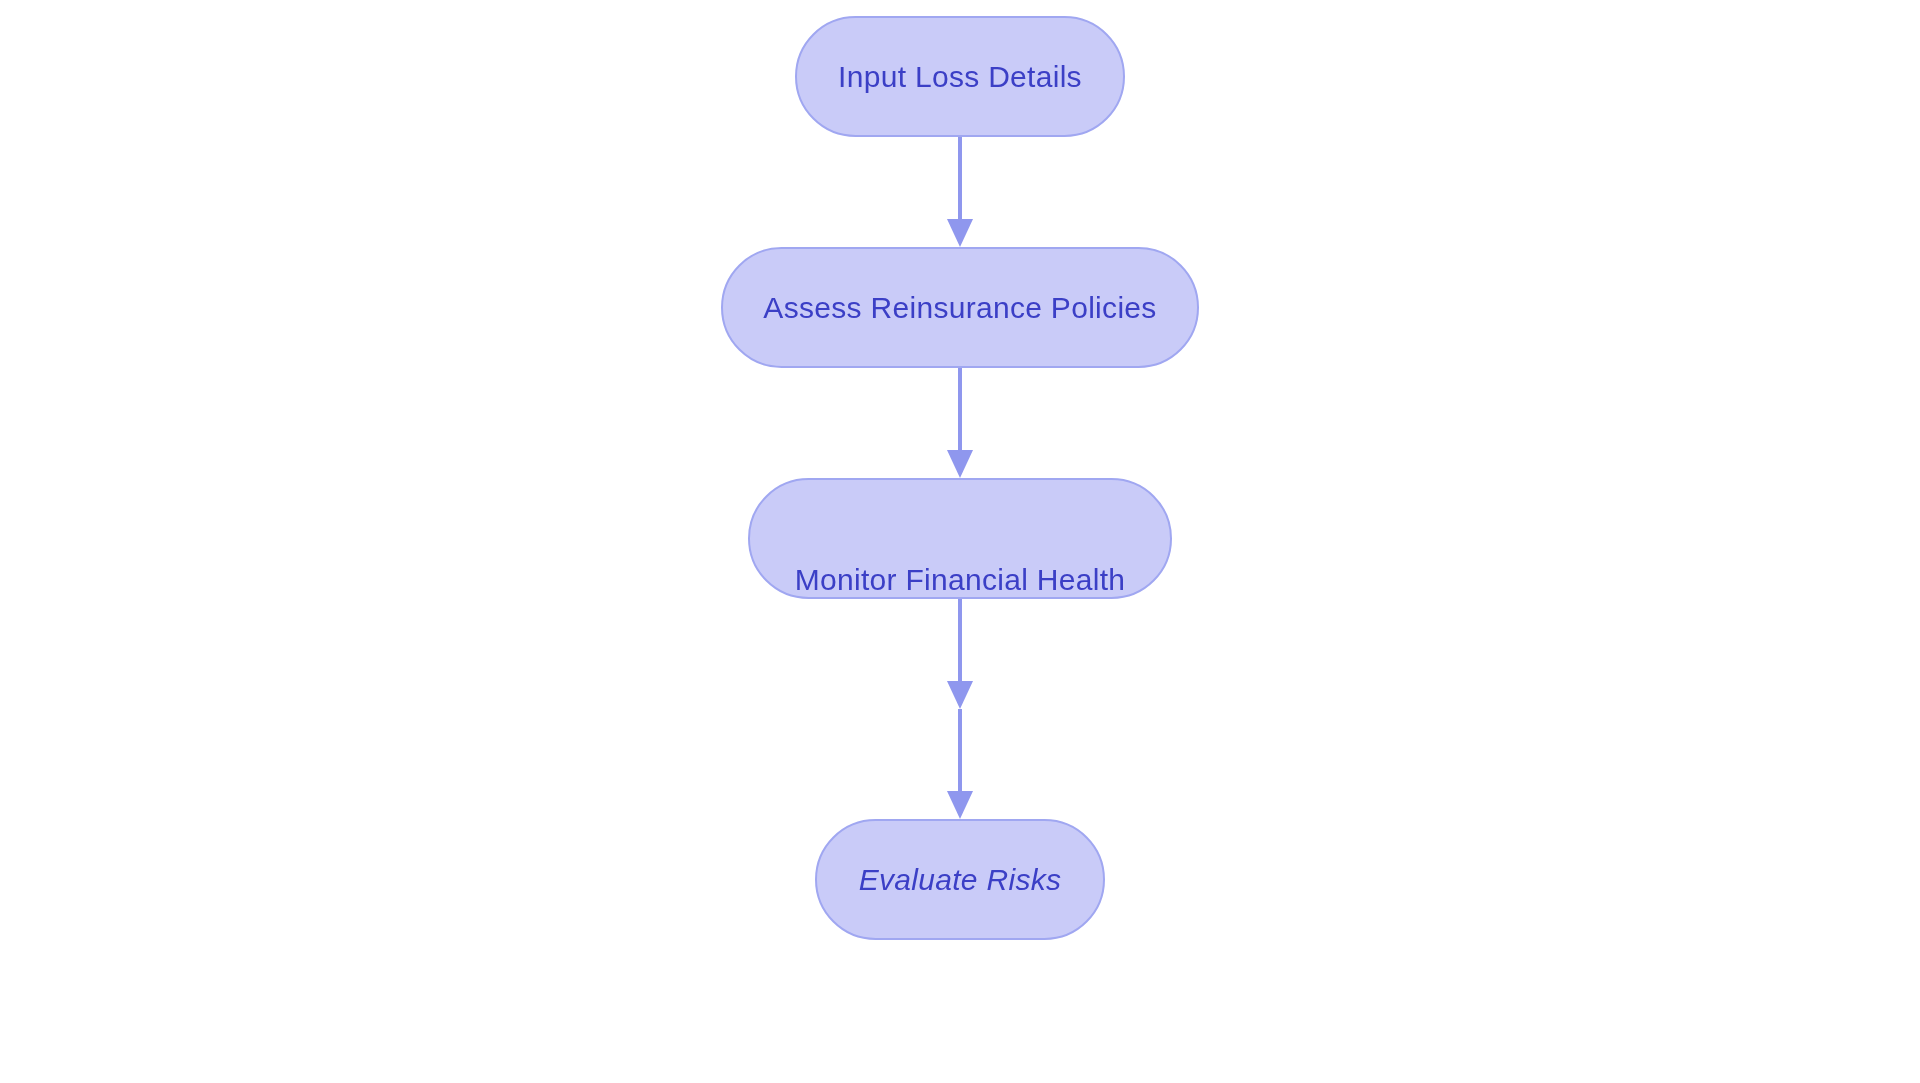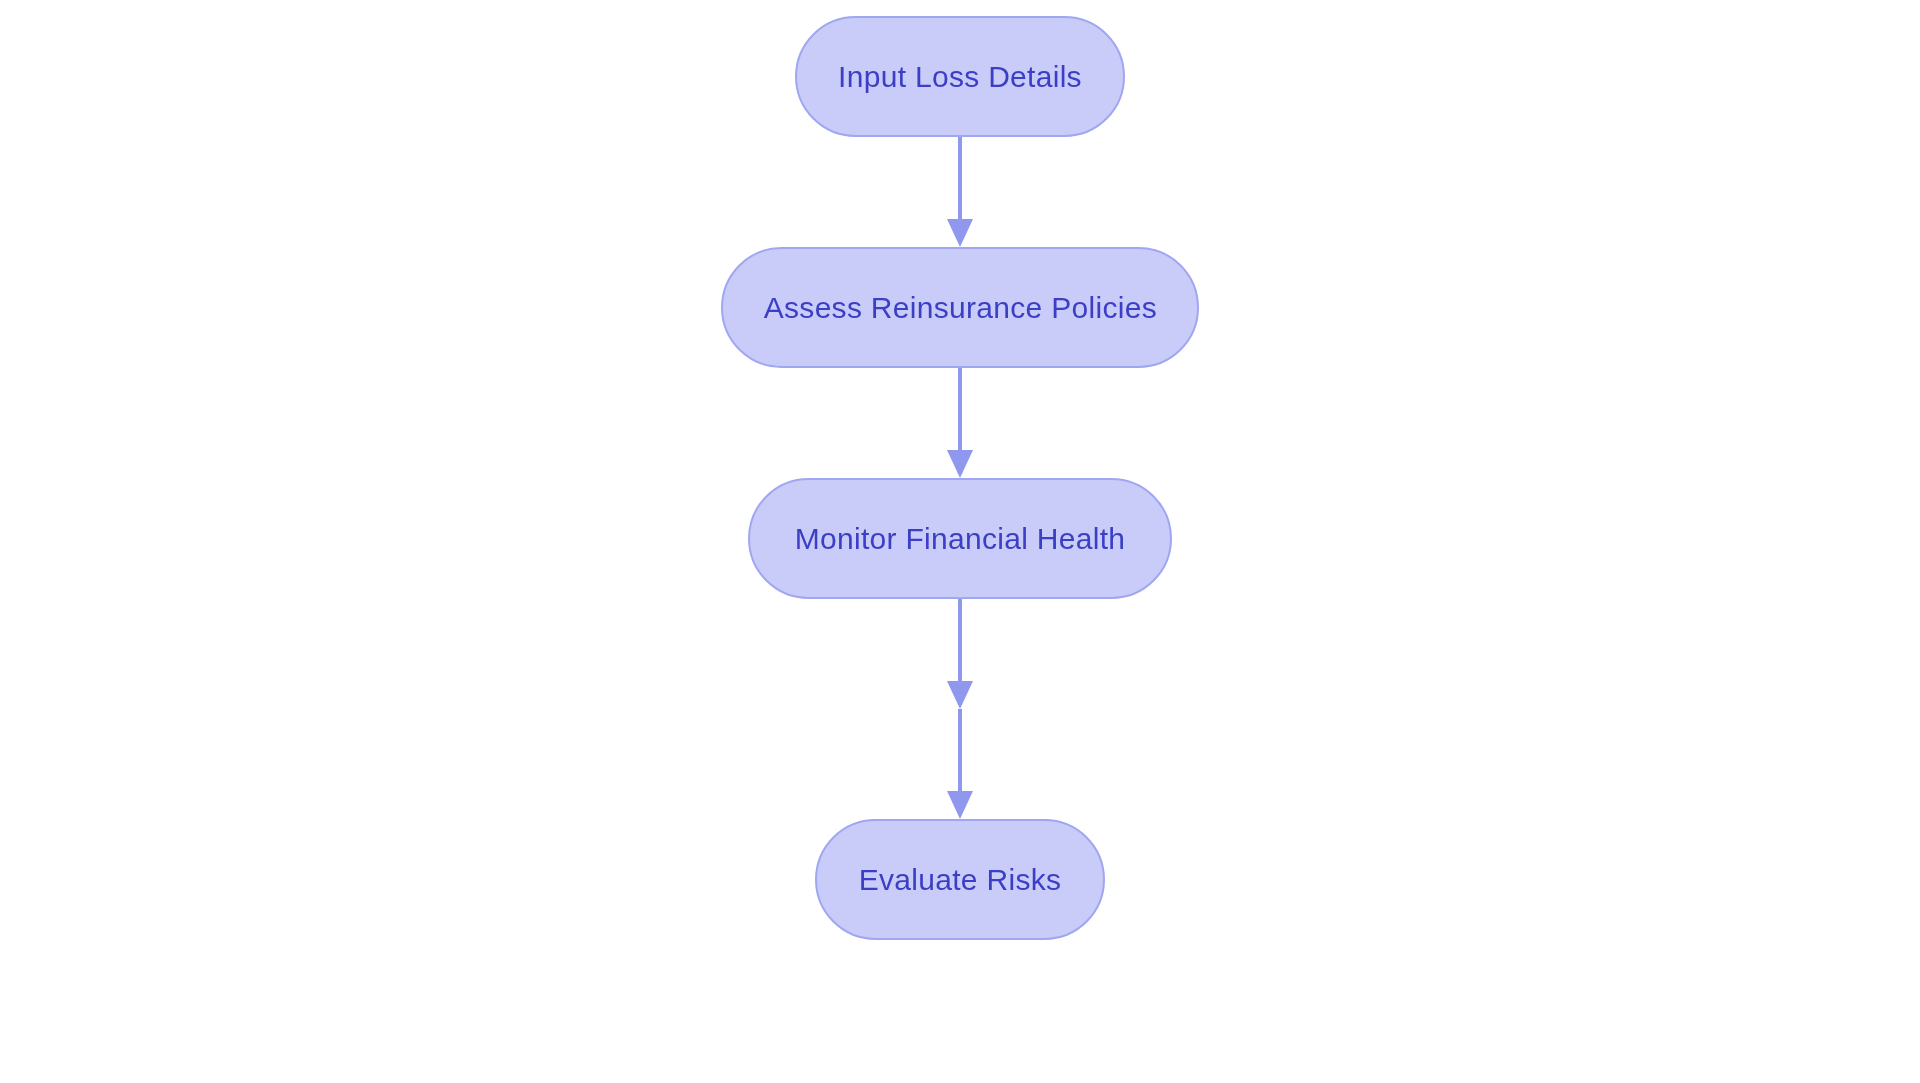--- a/index.html
+++ b/index.html
@@ -26,24 +26,24 @@
     background:var(--node-fill);
     border:2px solid var(--node-border);
     display:flex;align-items:center;justify-content:center;
     color:var(--node-text);
     font-size:30px;
     letter-spacing:0.3px;
     white-space:nowrap;
     padding:0 40px;
   }
   .n1{min-width:330px;}
-  .n2{min-width:478px;justify-content:flex-end;}
-  .n3{min-width:424px;}
+  .n2{min-width:478px;}
+  .n3{min-width:424px;align-items:flex-end;}
   .n4{min-width:265px;}
-  .n5{min-width:290px;}
+  .n5{min-width:290px;font-style:italic;}
   .edge-arrow{
     height:110px;
     display:flex;flex-direction:column;align-items:center;
   }
   .arrow-shaft{
     width:4px;
     flex:1 1 auto;
     background:var(--arrow);
   }
   .arrow-head{

